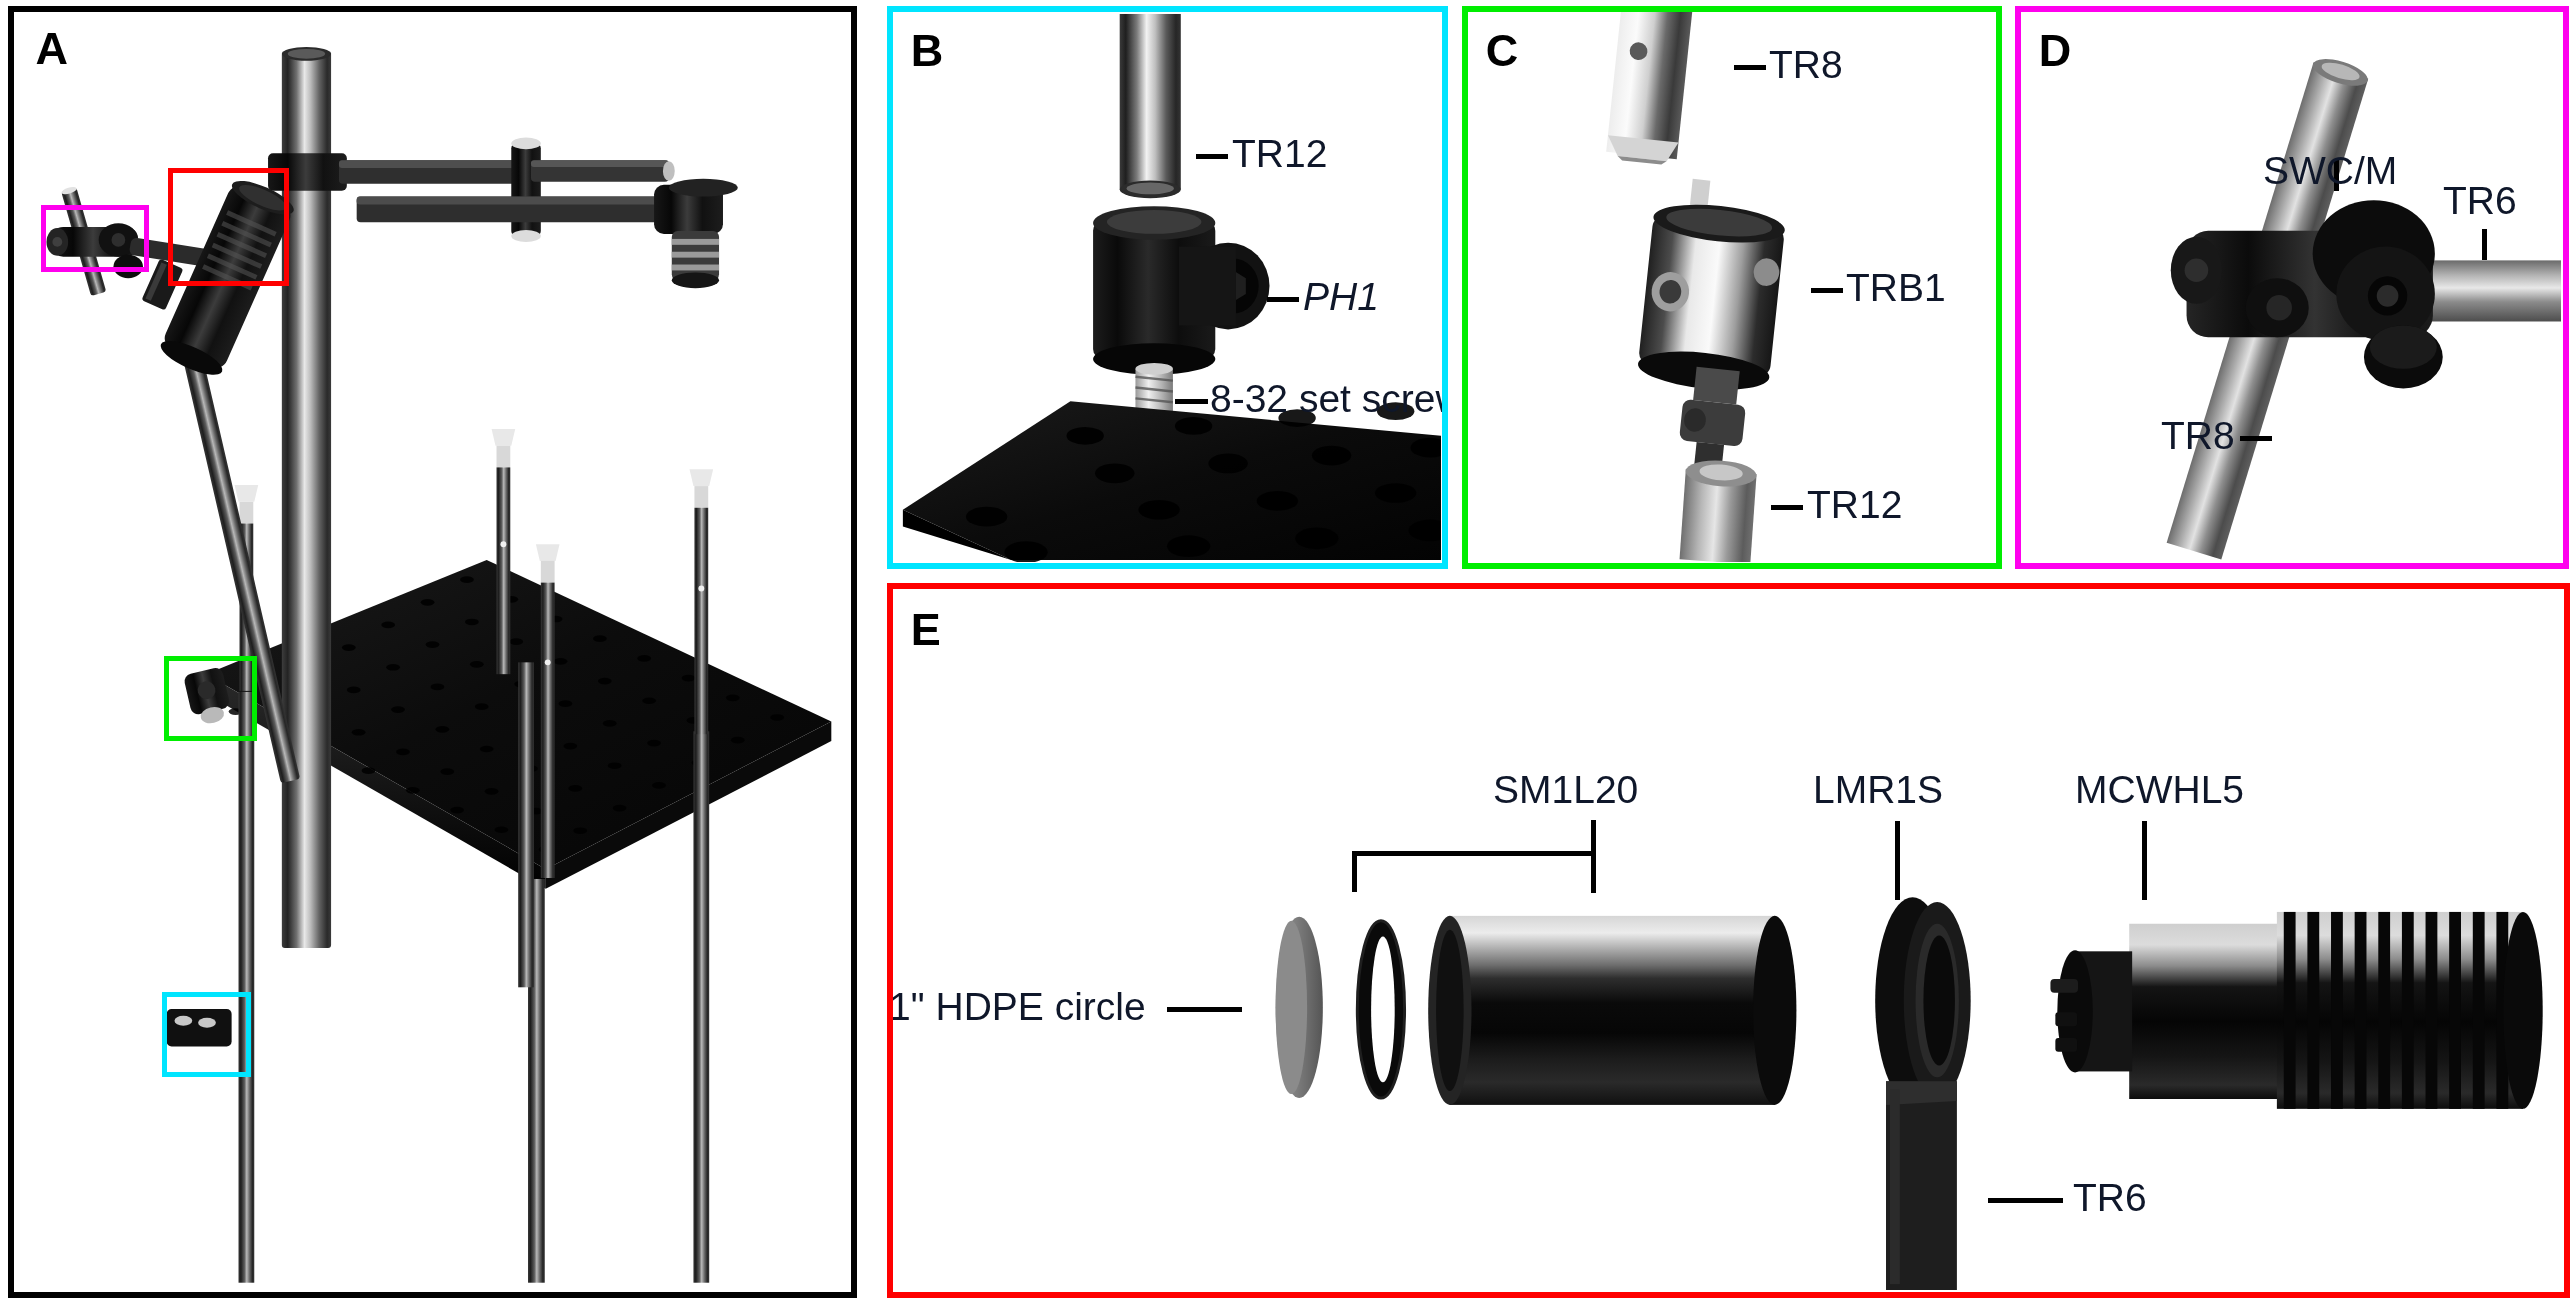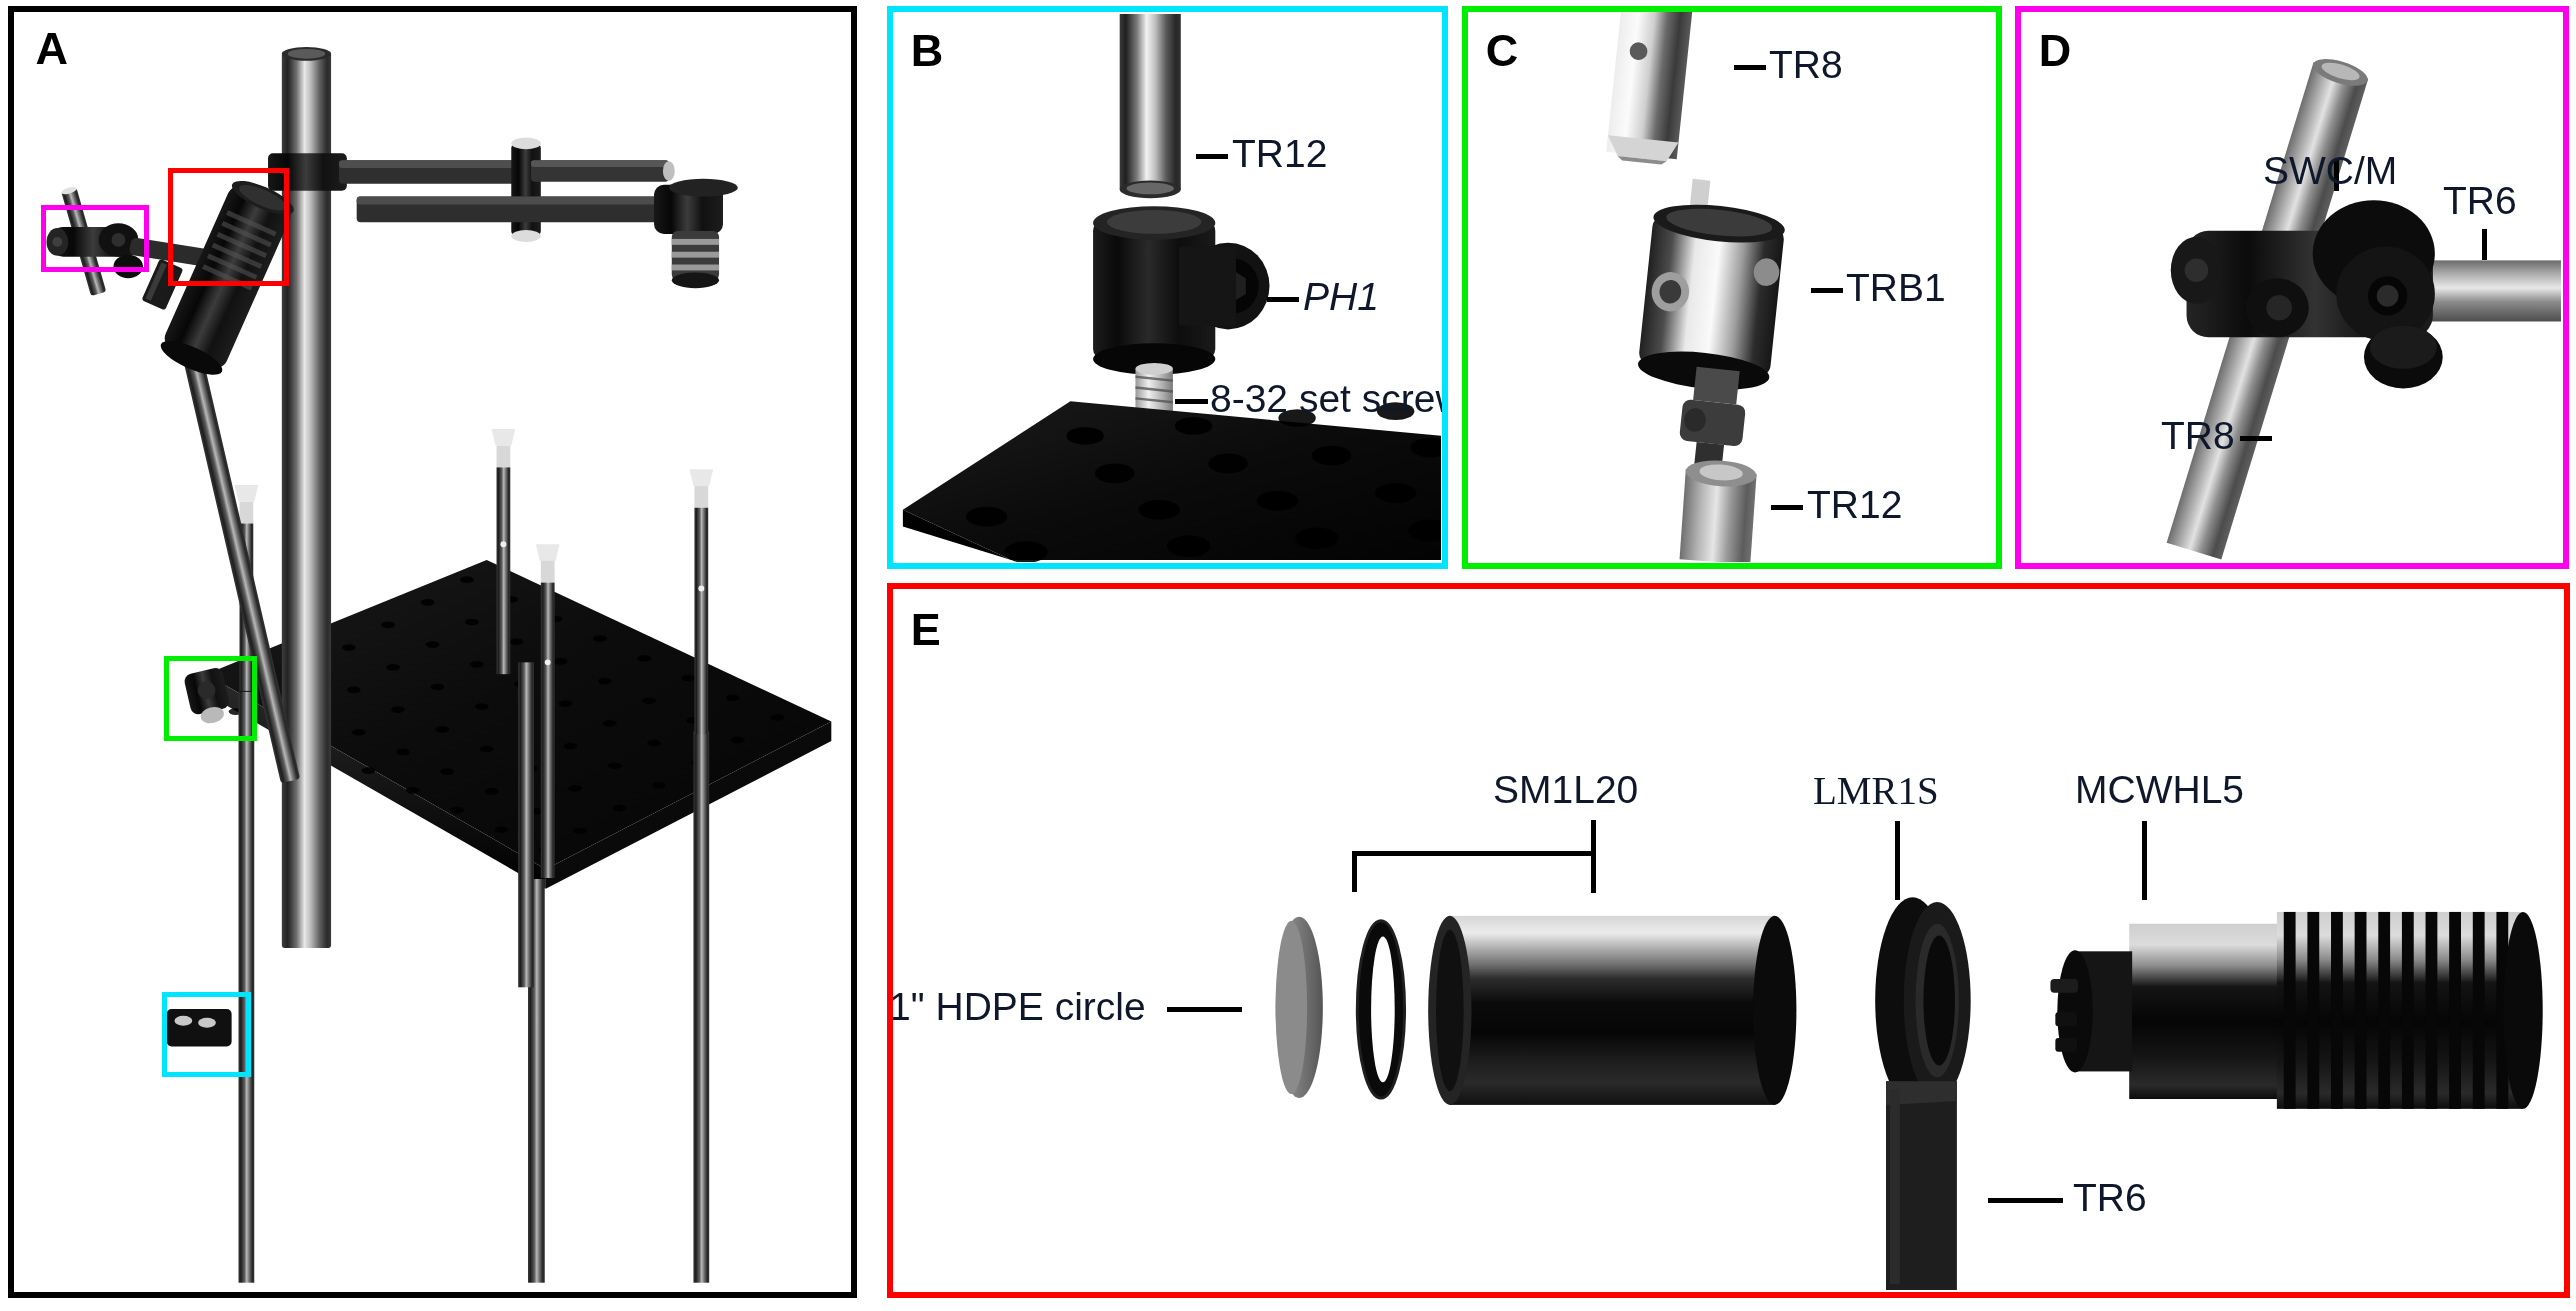--- a/index.html
+++ b/index.html
@@ -571,21 +571,21 @@
 
     <div class="leader-h" style="left:274px; top:418px; width:75px;"></div>
     <span class="label" style="left:-3.9px; top:396px;">1" HDPE circle</span>
 
     <div class="leader-h" style="left:459px; top:262px; width:244px;"></div>
     <div class="leader-v" style="left:459px; top:262px; height:41px;"></div>
     <div class="leader-v" style="left:698px; top:231px; height:73px;"></div>
     <span class="label" style="left:600px; top:179px;">SM1L20</span>
 
     <div class="leader-v" style="left:1002px; top:232px; height:79px;"></div>
-    <span class="label" style="left:920px; top:179px;font-family:Liberation Serif, serif;">LMR1S</span>
+    <span class="label" style="left:920px; top:179px;">LMR1S</span>
 
     <div class="leader-v" style="left:1249px; top:232px; height:79px;"></div>
     <span class="label" style="left:1147px; top:179px;margin-left:35px;">MCWHL5</span>
 
     <div class="leader-h" style="left:1095px; top:609px; width:75px;"></div>
     <span class="label" style="left:1180px; top:587px;">TR6</span>
   </div>
 
 </div>
 

